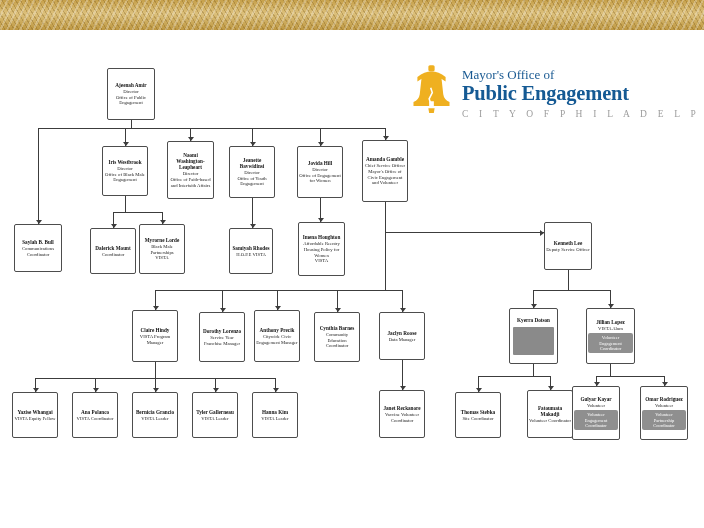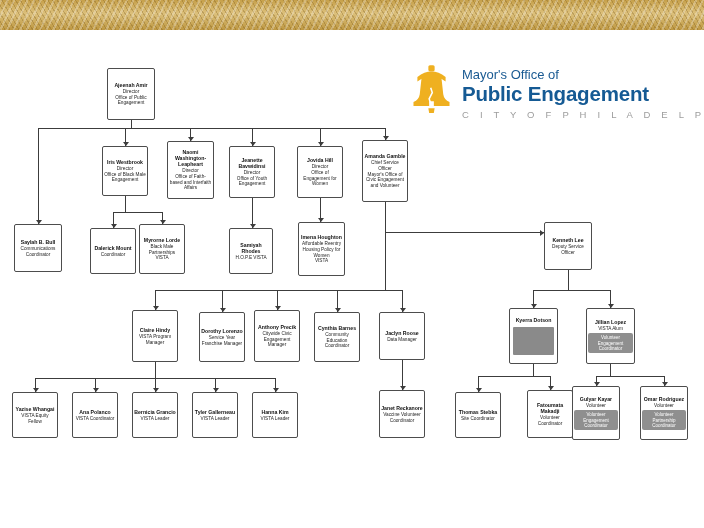--- a/index.html
+++ b/index.html
@@ -1,17 +1,17 @@
 <!DOCTYPE html>
 <html><head>
 <meta charset="utf-8">
 <style>
   html,body{margin:0;padding:0;background:#fff;}
   .slide{position:relative;width:704px;height:449px;background:#ffffff;overflow:hidden;
-         font-family:Liberation Sans, sans-serif;}
+         font-family:Liberation Serif, serif;}
   .gold{position:absolute;left:0;width:704px;height:30px;
     background:
       repeating-linear-gradient(115deg, rgba(255,255,255,.25) 0 2px, rgba(255,255,255,0) 2px 6px),
       repeating-linear-gradient(60deg, rgba(110,78,20,.28) 0 1px, rgba(110,78,20,0) 1px 4px),
       linear-gradient(180deg,#c6a04a,#dcc07b 45%,#bd9740 100%);}
   .gold.top{top:0;} .gold.bottom{top:498px;}
 
   
   .logo{position:absolute;left:408px;top:64px;display:flex;gap:7px;align-items:flex-start;}
   .logo-text{padding-top:4px;}

